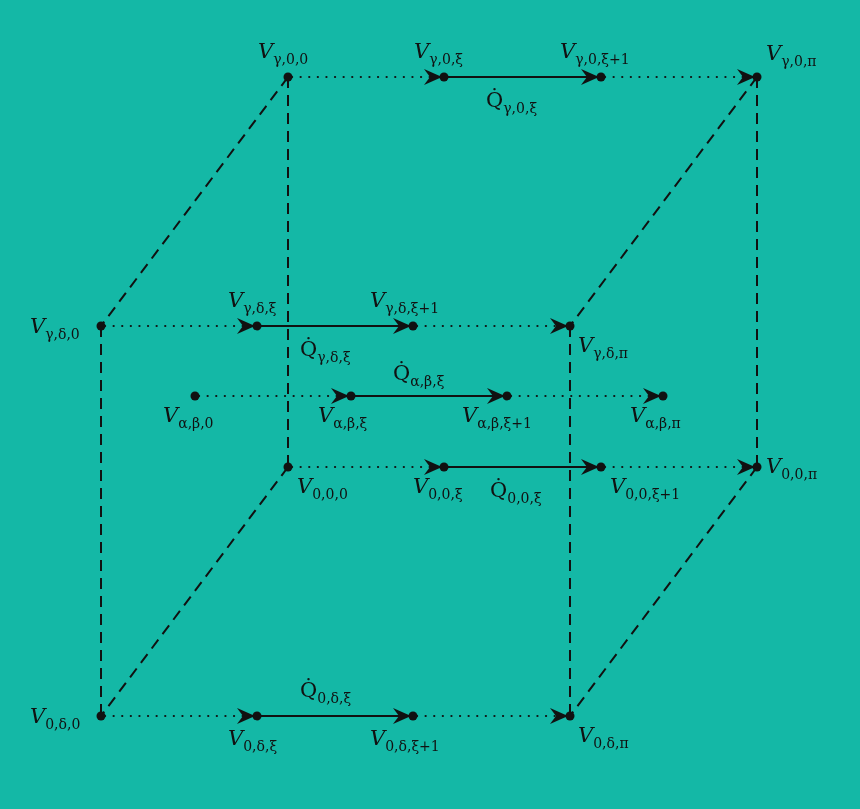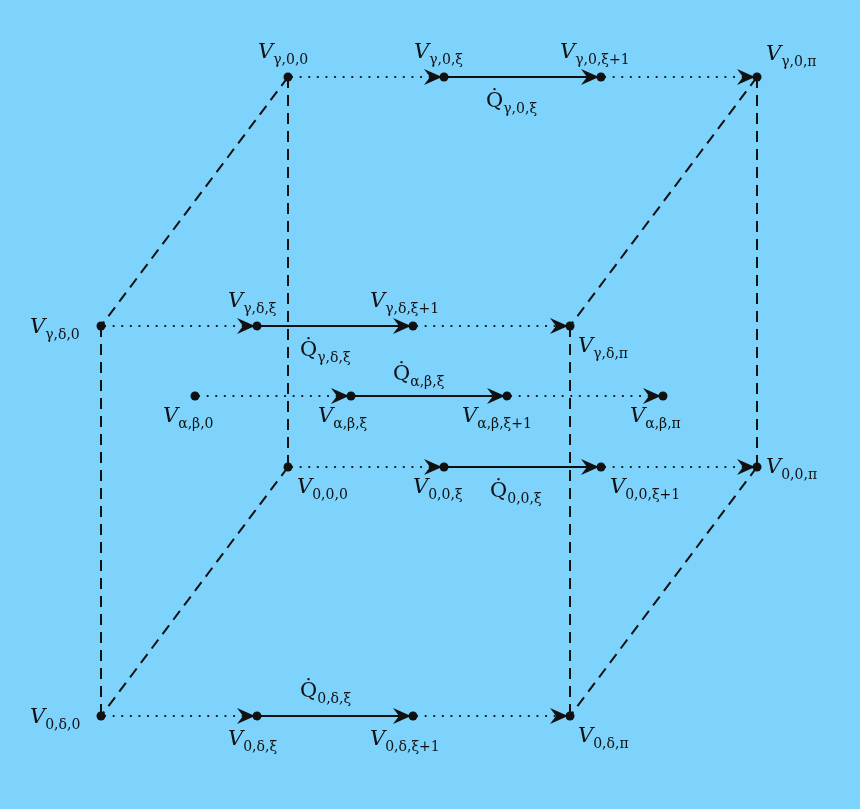--- a/index.html
+++ b/index.html
@@ -1,16 +1,16 @@
 <!DOCTYPE html>
 <html><head>
 <meta charset="utf-8">
 <style>
   html, body { margin: 0; padding: 0; background: #f7f7f7; }
-  #canvas { position: relative; width: 860px; height: 809px; background: #7dd3fc; overflow: hidden; }
+  #canvas { position: relative; width: 860px; height: 809px; background: #14b8a6; overflow: hidden; }
   svg { position: absolute; left: 0; top: 0; }
   .lbl { font-family: "DejaVu Serif", serif; fill: #111; }
   .main { font-style: italic; font-size: 21px; }
   .sub { font-size: 14px; }
   .qmain { font-size: 21px; }
 </style>
 </head>
 <body>
 
 <div id="canvas">

